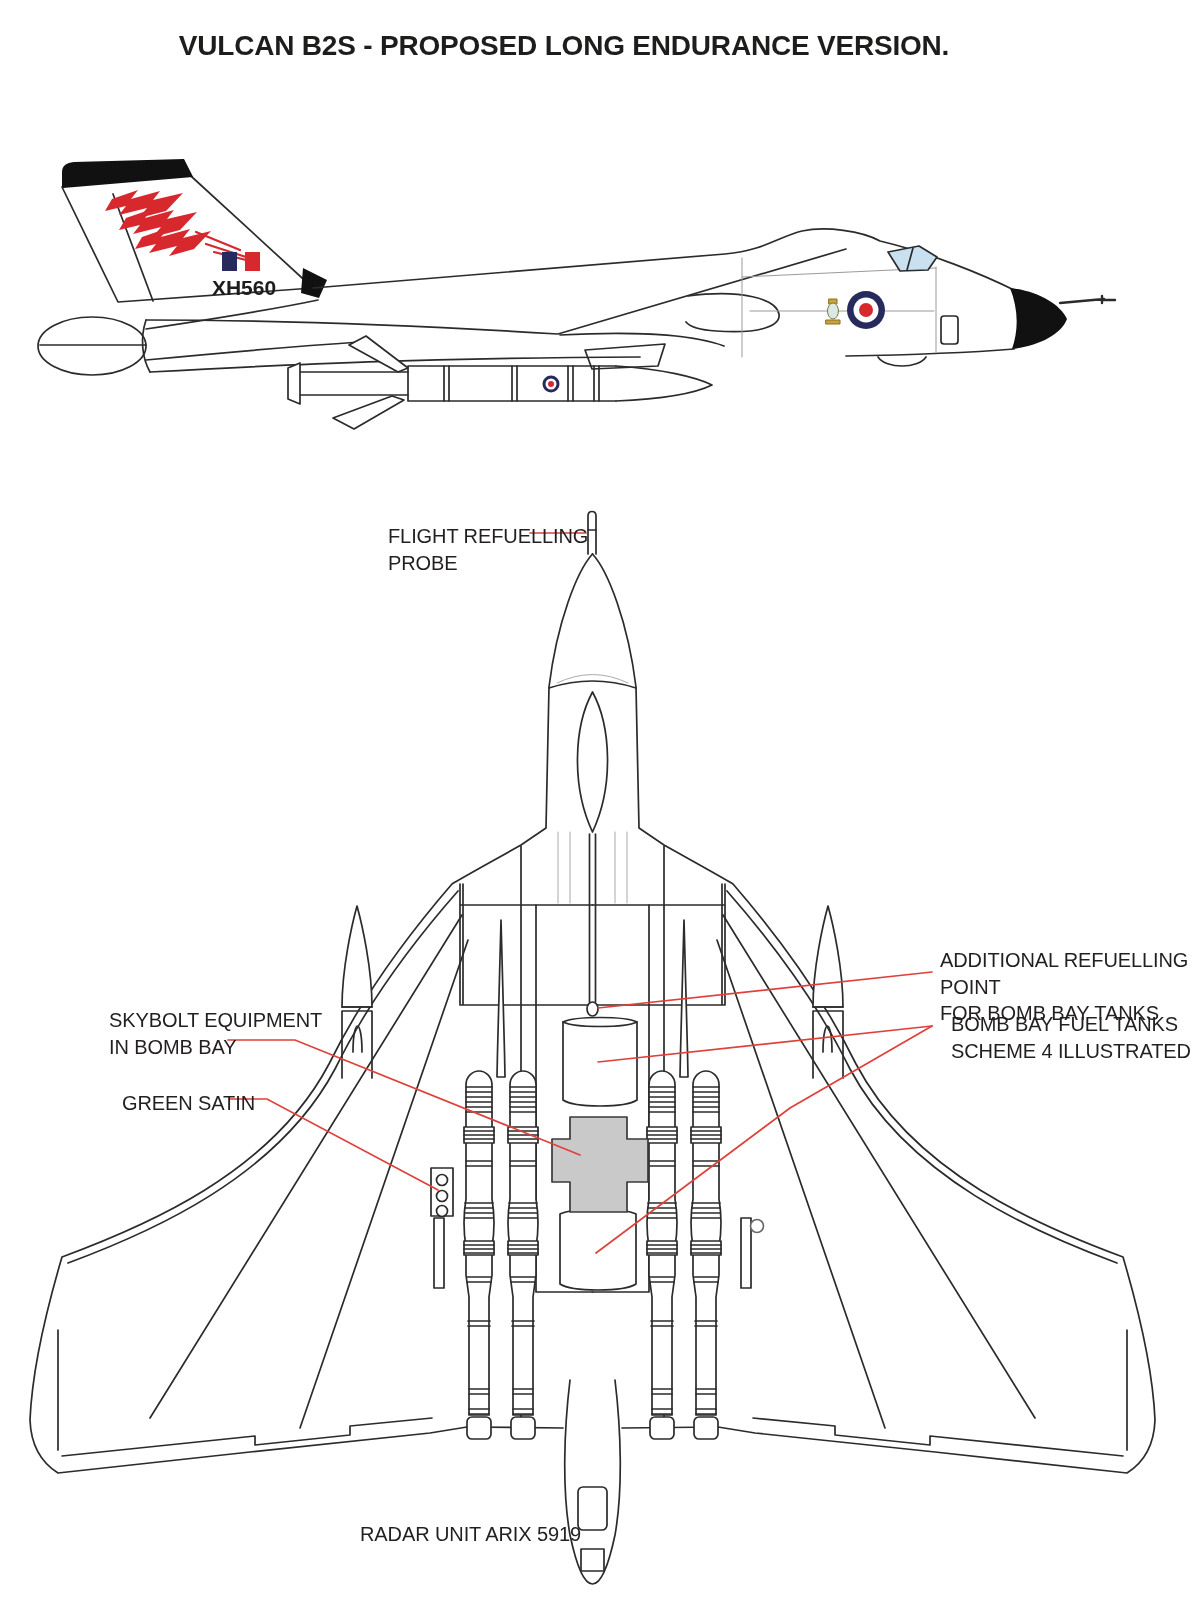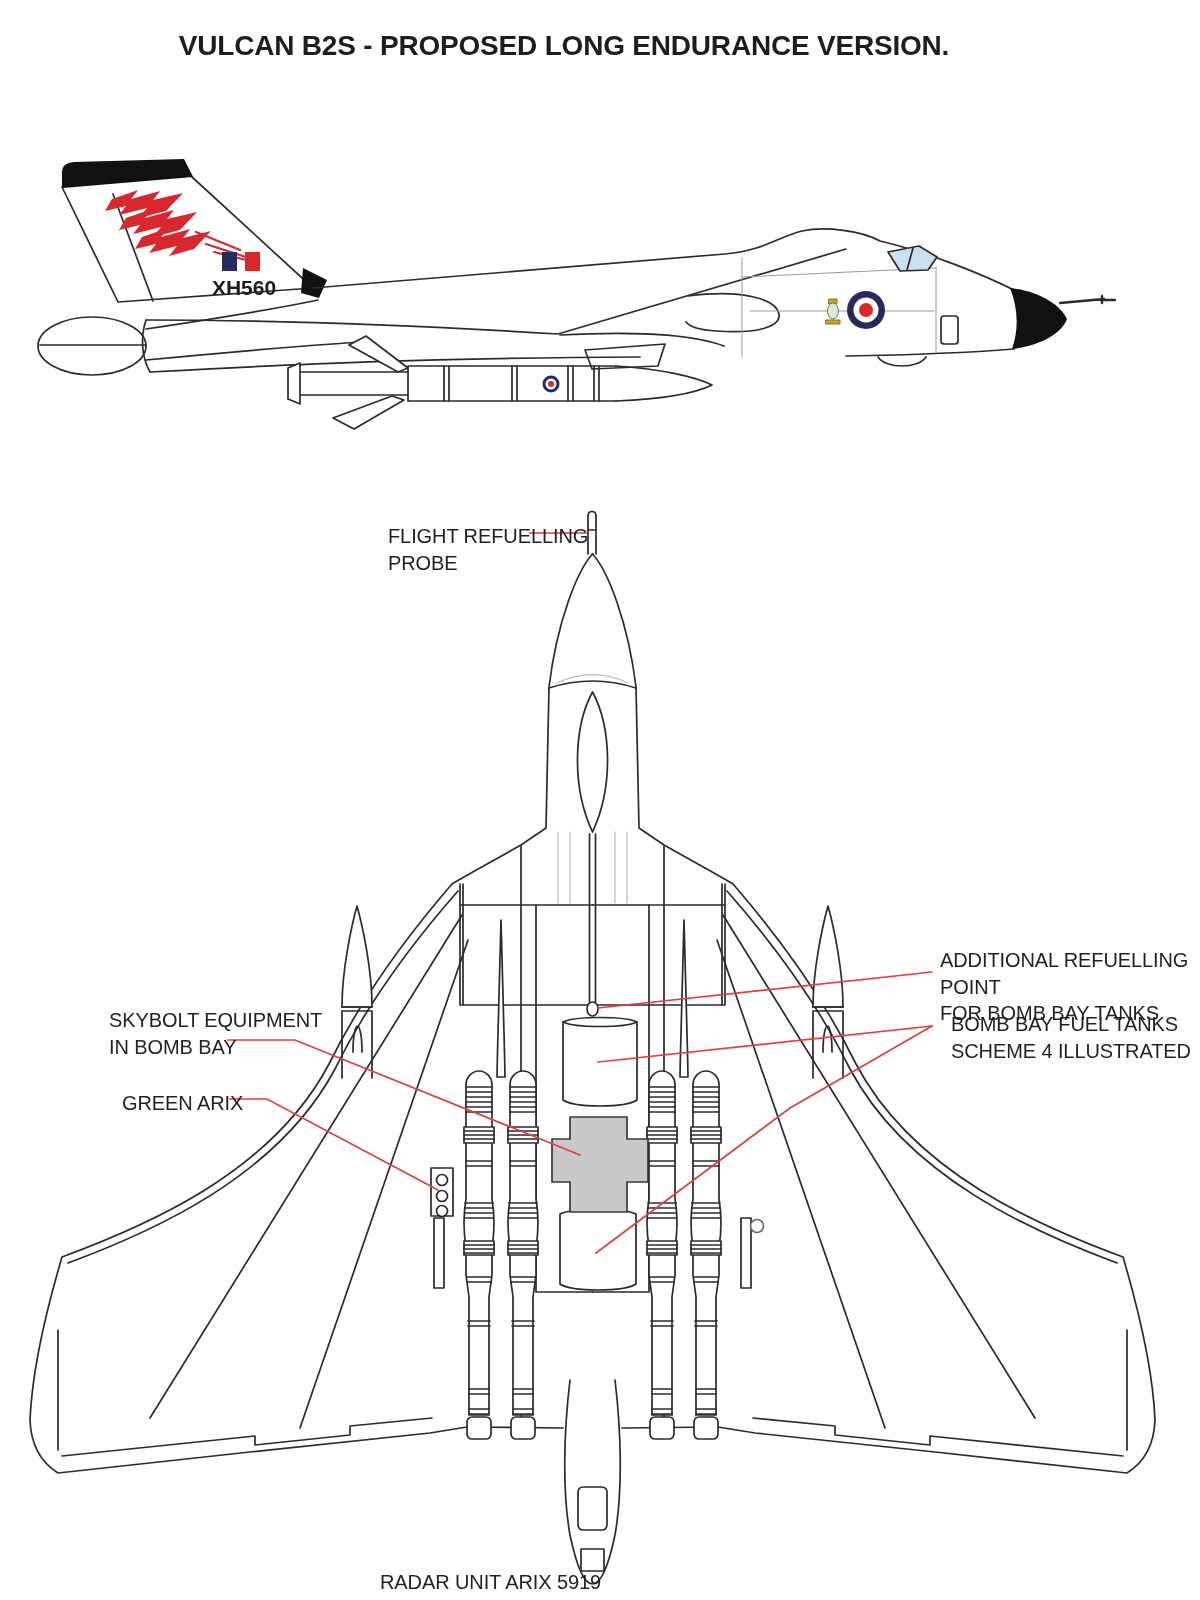--- a/index.html
+++ b/index.html
@@ -213,17 +213,17 @@
 
 <div class="callout" style="left:940px; top:947px;">ADDITIONAL REFUELLING POINT
 FOR BOMB BAY TANKS</div>
 
 <div class="callout" style="left:940px; top:1011px;margin-left:11px;">BOMB BAY FUEL TANKS
 SCHEME 4 ILLUSTRATED</div>
 
 <div class="callout" style="left:109px; top:1007px;">SKYBOLT EQUIPMENT
 IN BOMB BAY</div>
 
-<div class="callout" style="left:122px; top:1090px;">GREEN ARIX</div>
-
-<div class="callout" style="left:380px; top:1521px;margin-top:48px;">RADAR UNIT ARIX 5919</div>
+<div class="callout" style="left:122px; top:1090px;">GREEN SATIN</div>
+
+<div class="callout" style="left:360px; top:1521px;">RADAR UNIT ARIX 5919</div>
 
 </div>
 
 </body></html>

